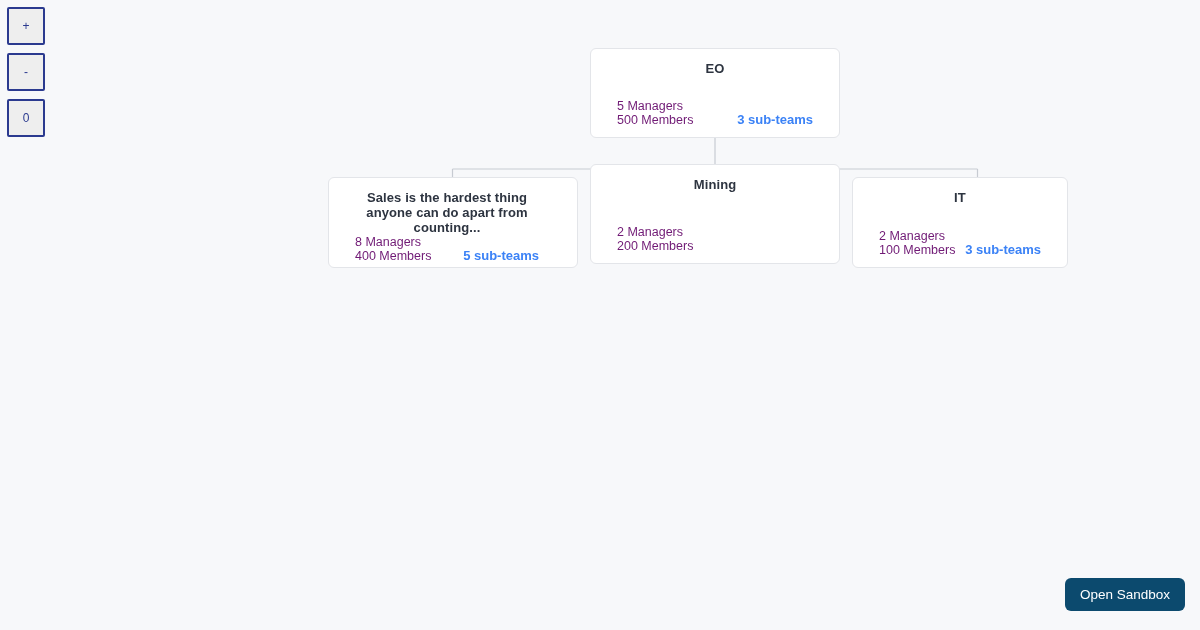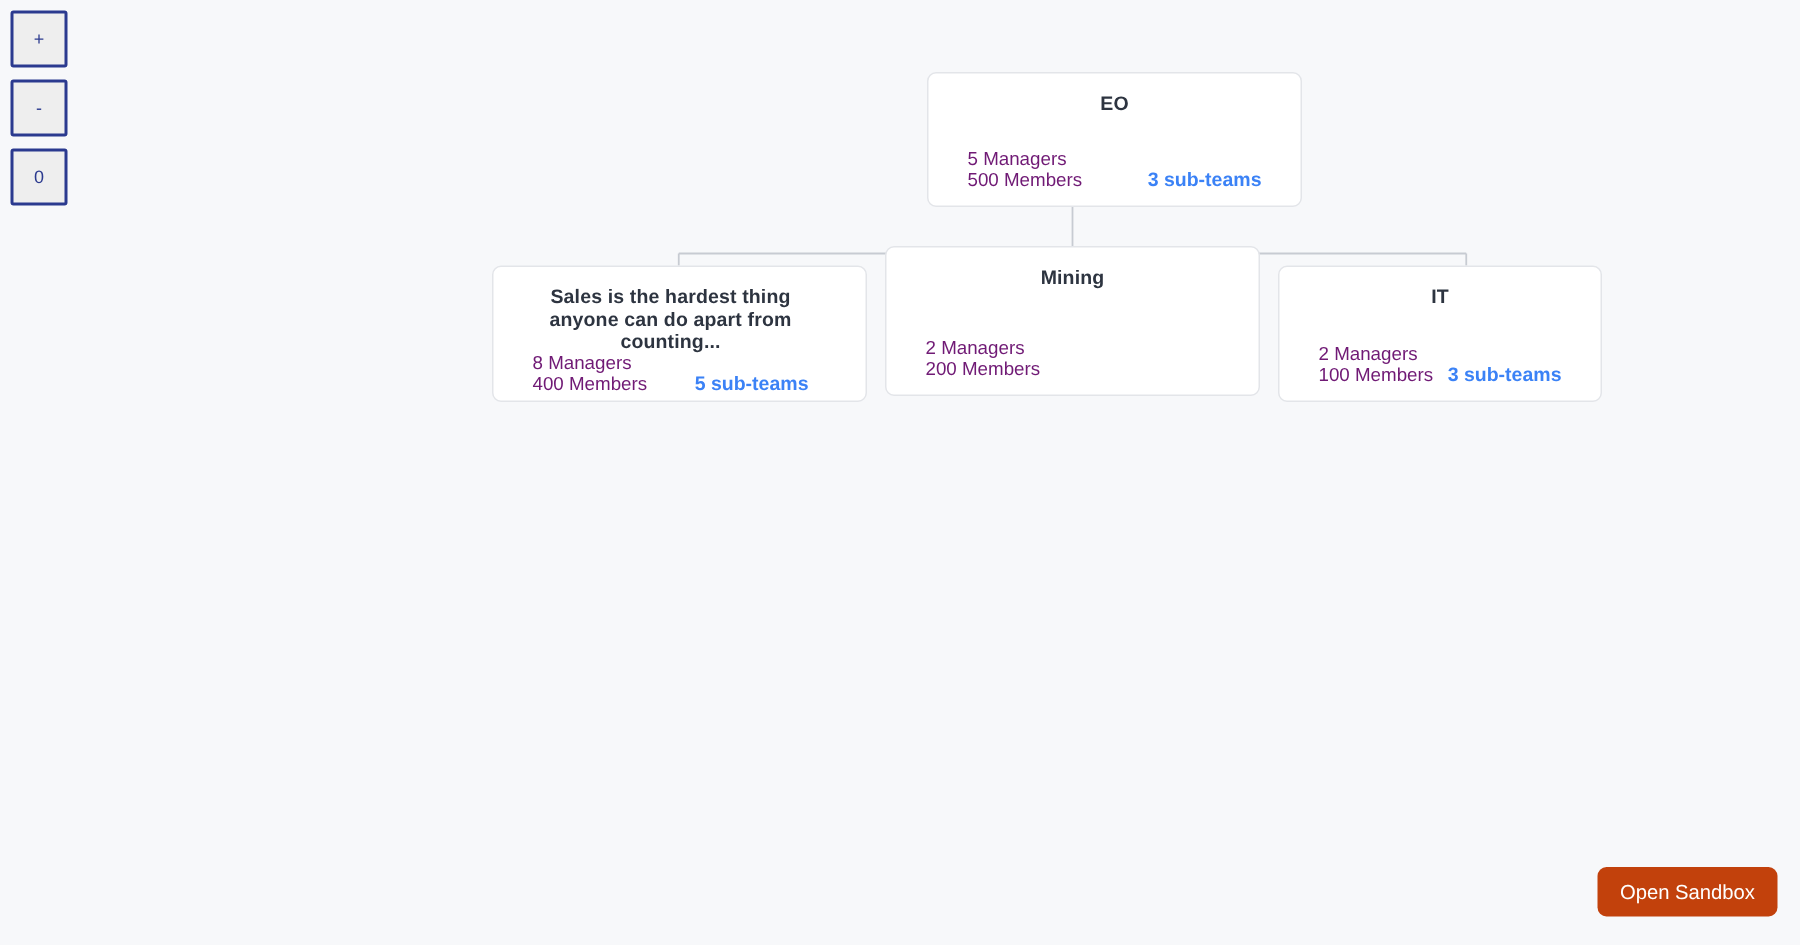--- a/index.html
+++ b/index.html
@@ -90,33 +90,33 @@
   }
   .node-subteams {
     font-size: 13px;
     font-weight: bold;
     color: #3b82f6;
     line-height: 14px;
     white-space: nowrap;
   }
 
   
-  #node-root      { left: 618px; top: 48px;  width: 250px; height: 90px; }
+  #node-root      { left: 590px; top: 48px;  width: 250px; height: 90px; }
   #node-sales     { left: 328px; top: 177px; width: 250px; height: 91px; padding-left: 14px; }
   #node-mining    { left: 590px; top: 164px; width: 250px; height: 100px; }
   #node-it        { left: 852px; top: 177px; width: 216px; height: 91px; }
 
   #node-sales .node-stats { padding: 0 12px; }
 
   
   #open-sandbox {
     position: absolute;
     right: 15px;
     bottom: 19px;
-    background: #c2410c;
+    background: #0c4a6e;
     color: #ffffff;
     border: none;
     border-radius: 6px;
     font-family: "Liberation Sans", sans-serif;
     font-size: 13.5px;
     padding: 9px 15px;
     cursor: pointer;
   }
 </style>
 </head>

